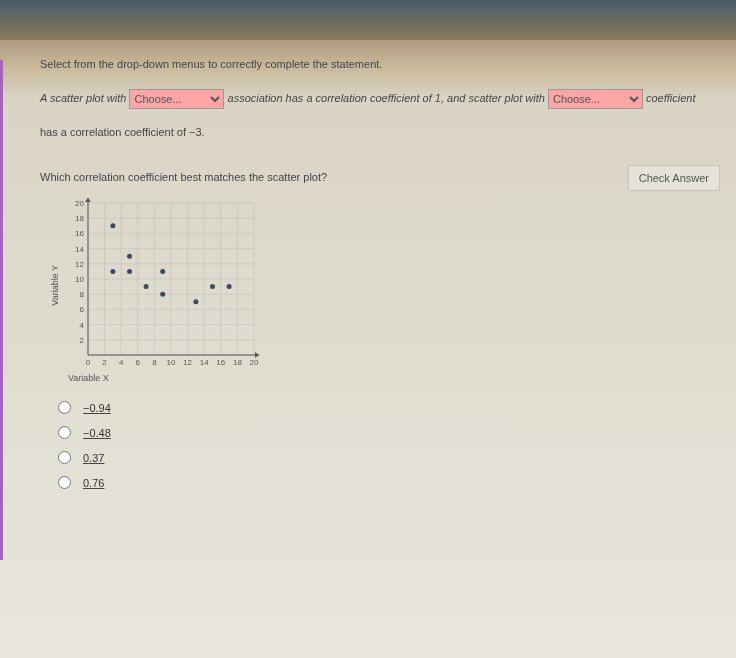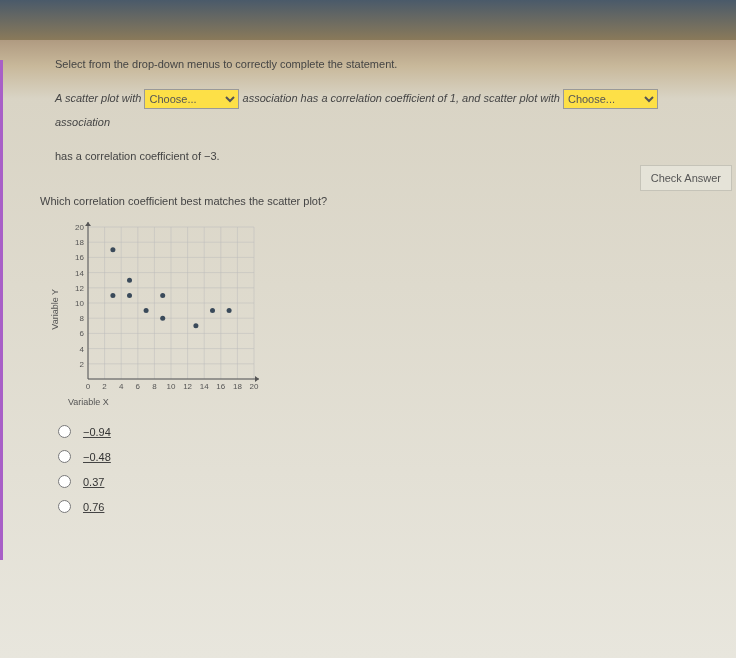--- a/index.html
+++ b/index.html
@@ -28,36 +28,35 @@
       padding: 12px 24px 12px 40px;
       color: #444;
       font-size: 11px;
     }
     .statement-section {
       margin-bottom: 8px;
     }
     .statement-line {
       margin-bottom: 10px;
       line-height: 24px;
-      margin-left: 15px;
     }
     .inline-text { display: inline; font-style: italic; }
     select.choose {
       display: inline-block;
       width: 95px;
       height: 20px;
       font-size: 11px;
       color: #555;
       border: 1px solid #999;
-      background: #fde047;
+      background: #fca5a5;
       vertical-align: middle;
     }
     .check-btn {
       position: absolute;
-      right: 4px;
+      right: 16px;
       top: 165px;
       padding: 6px 10px;
       background: #e5e3d8;
       border: 1px solid #c5c3b8;
       color: #555;
       font-size: 11px;
       cursor: pointer;
     }
     .question2 {
       margin-top: 27px;
@@ -114,21 +113,21 @@
     <div class="statement-line">Select from the drop-down menus to correctly complete the statement.</div>
     <div class="statement-line">
       <span class="inline-text">A scatter plot with</span>
       <select class="choose">
         <option>Choose...</option>
       </select>
       <span class="inline-text">association has a correlation coefficient of 1, and scatter plot with</span>
       <select class="choose">
         <option>Choose...</option>
       </select>
-      <span class="inline-text">association</span>
+      <span class="inline-text">coefficient</span>
     </div>
     <div class="statement-line">has a correlation coefficient of −3.</div>
   </div>
 
   <button class="check-btn">Check Answer</button>
 
   <div class="question2">Which correlation coefficient best matches the scatter plot?</div>
 
   <div class="chart-wrap">
     <div class="ylabel">Variable Y</div>

